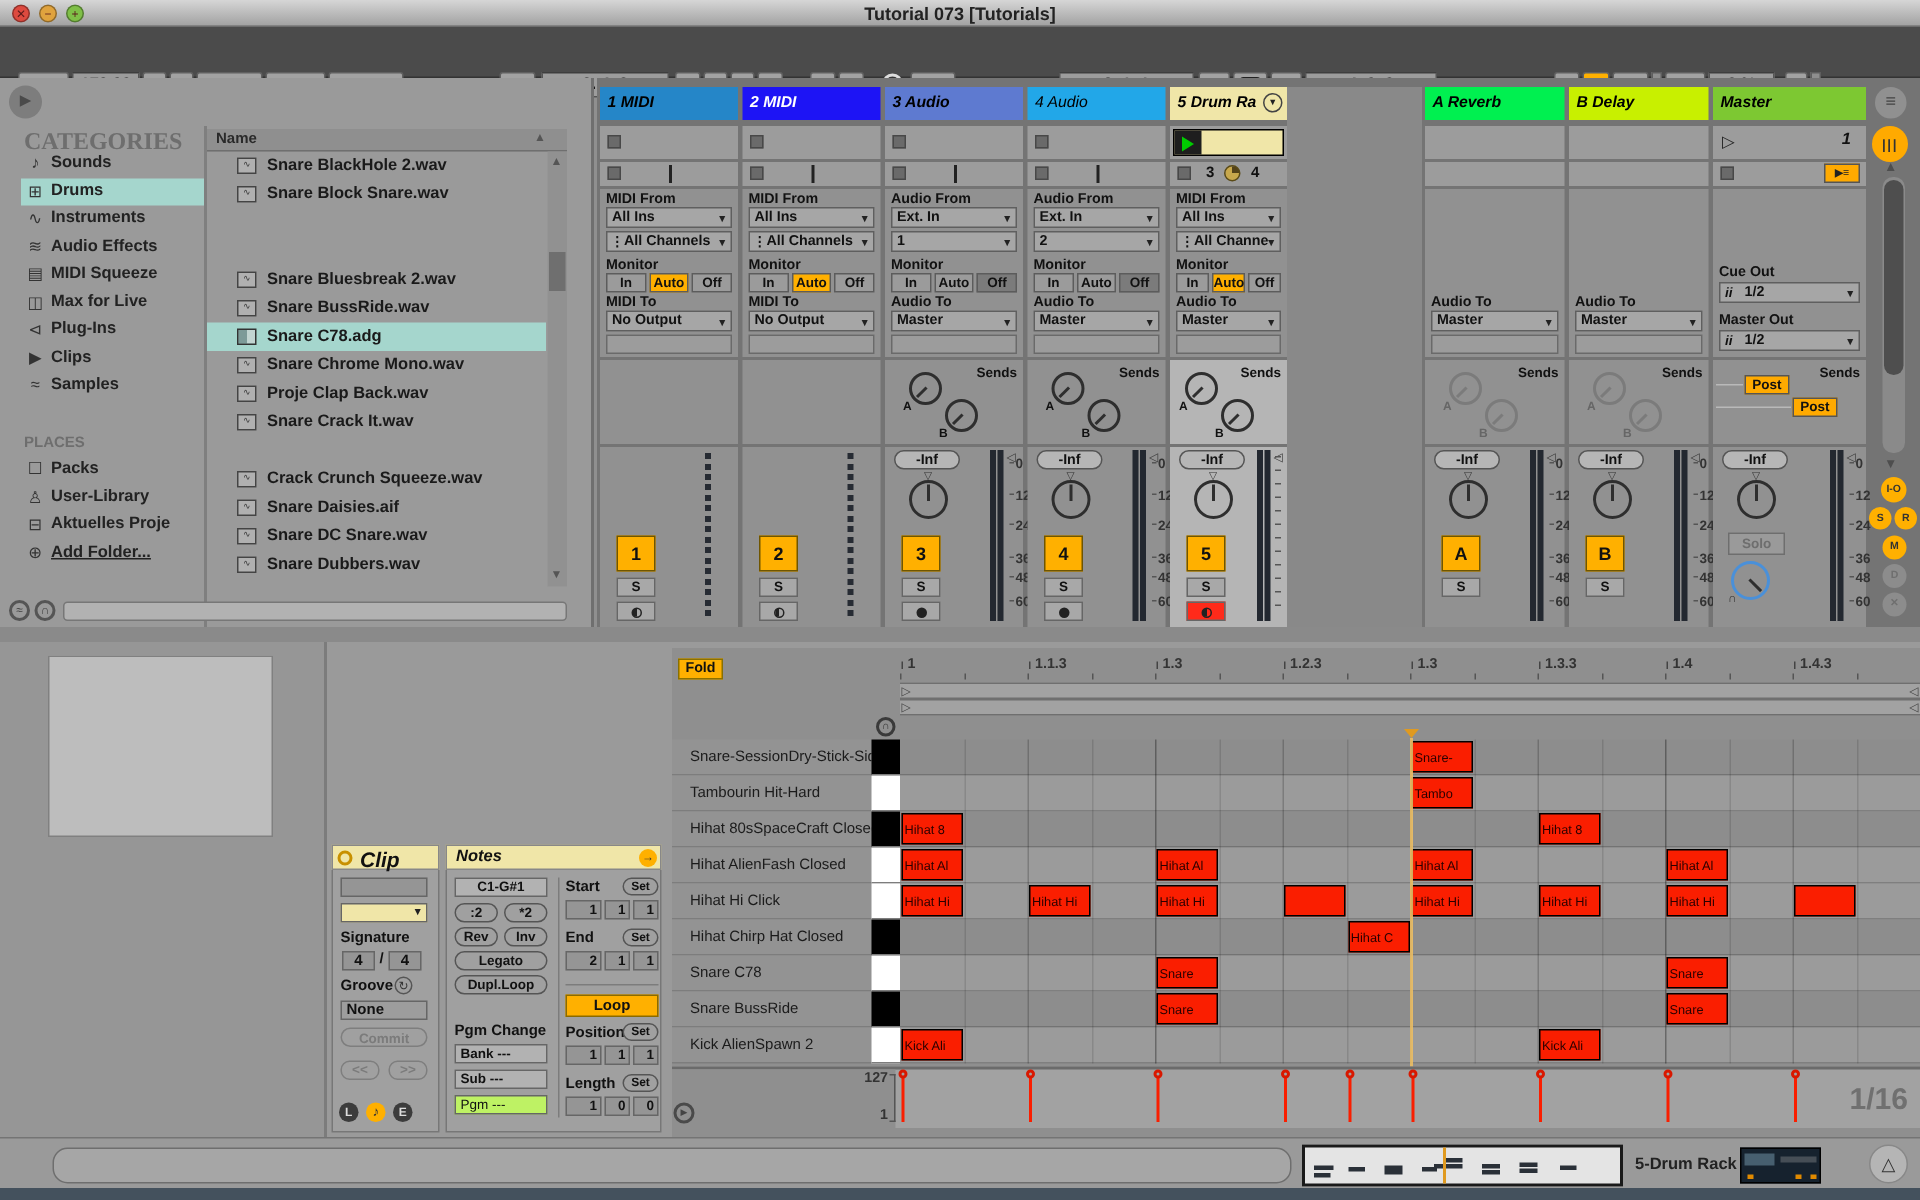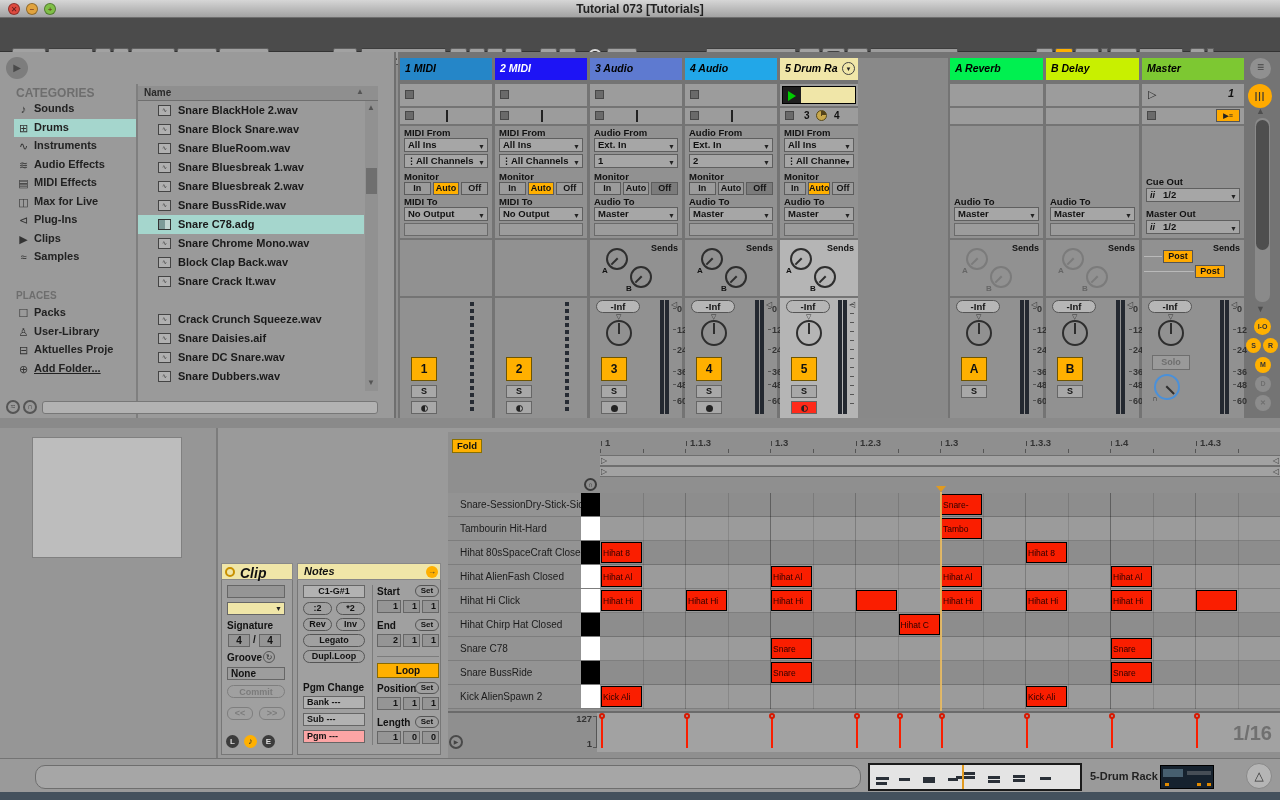--- a/index.html
+++ b/index.html
@@ -77,21 +77,21 @@
     <div class="mini2" style="left:1101px;top:39px;"></div>
     <div class="cbtn" style="left:1110px;width:27px;">MIDI</div>
     <div class="cdisp" style="left:1139px;width:44px;">0 %</div>
     <div class="cbtn" style="left:1190px;width:15px;">D</div>
     <div class="mini2" style="left:1207px;top:30px;"></div>
     <div class="mini2" style="left:1207px;top:39px;"></div>
   </div>
 
   <div style="position:absolute;left:0;top:52px;width:396px;height:376px;background:#9a9a9a;border-right:2px solid #6f6f6f;"></div>
   <div style="position:absolute;left:6px;top:57px;width:22px;height:22px;border-radius:50%;background:#7d7d7d;color:#4a4a4a;text-align:center;line-height:22px;font-size:10px;">▶</div>
-  <div class="b" style="position:absolute;left:16px;top:86px;font-size:12px;color:#6e6e6e;">CATEGORIES</div>
+  <div class="b" style="position:absolute;left:16px;top:86px;font-size:16px;color:#6e6e6e;font-family:Liberation Serif, serif;">CATEGORIES</div>
   <div class="b" style="position:absolute;left:16px;top:290px;font-size:10px;color:#6e6e6e;">PLACES</div>
   <div style="position:absolute;left:136px;top:84px;width:2px;height:336px;background:#7f7f7f;"></div>
   <div style="position:absolute;left:138px;top:86px;width:240px;height:15px;background:#8f8f8f;border-bottom:1px solid #6f6f6f;">
     <span class="b" style="position:absolute;left:6px;top:1px;font-size:10px;color:#2a2a2a;">Name</span>
     <span style="position:absolute;left:218px;top:1px;font-size:8px;color:#555;">▲</span>
   </div>
 
   <div style="position:absolute;left:221px;top:563px;width:72px;height:192px;background:#a0a0a0;border:1px solid #777;">
     <div style="position:absolute;left:-1px;top:-1px;width:72px;height:17px;background:#f0e6a8;border:1px solid #888;">
       <span style="position:absolute;left:3px;top:3px;width:10px;height:10px;border:2px solid #c89000;border-radius:50%;"></span>
@@ -124,21 +124,21 @@
     <div style="position:absolute;left:5px;top:21px;width:62px;height:13px;background:#b2b2b2;border:1px solid #666;text-align:center;font-size:9px;font-weight:bold;line-height:11px;">C1-G#1</div>
     <div style="position:absolute;left:5px;top:38px;width:29px;height:13px;border:1px solid #555;border-radius:7px;text-align:center;font-size:9px;font-weight:bold;line-height:11px;">:2</div>
     <div style="position:absolute;left:38px;top:38px;width:29px;height:13px;border:1px solid #555;border-radius:7px;text-align:center;font-size:9px;font-weight:bold;line-height:11px;">*2</div>
     <div style="position:absolute;left:5px;top:54px;width:29px;height:13px;border:1px solid #555;border-radius:7px;text-align:center;font-size:9px;font-weight:bold;line-height:11px;">Rev</div>
     <div style="position:absolute;left:38px;top:54px;width:29px;height:13px;border:1px solid #555;border-radius:7px;text-align:center;font-size:9px;font-weight:bold;line-height:11px;">Inv</div>
     <div style="position:absolute;left:5px;top:70px;width:62px;height:13px;border:1px solid #555;border-radius:7px;text-align:center;font-size:9px;font-weight:bold;line-height:11px;">Legato</div>
     <div style="position:absolute;left:5px;top:86px;width:62px;height:13px;border:1px solid #555;border-radius:7px;text-align:center;font-size:9px;font-weight:bold;line-height:11px;">Dupl.Loop</div>
     <div class="b" style="position:absolute;left:5px;top:118px;font-size:10px;">Pgm Change</div>
     <div style="position:absolute;left:5px;top:132px;width:62px;height:13px;background:#b2b2b2;border:1px solid #666;font-size:9px;font-weight:bold;line-height:11px;padding-left:3px;">Bank ---</div>
     <div style="position:absolute;left:5px;top:149px;width:62px;height:13px;background:#b2b2b2;border:1px solid #666;font-size:9px;font-weight:bold;line-height:11px;padding-left:3px;">Sub ---</div>
-    <div style="position:absolute;left:5px;top:166px;width:62px;height:13px;background:#fca5a5;border:1px solid #666;font-size:9px;font-weight:bold;line-height:11px;padding-left:3px;">Pgm ---</div>
+    <div style="position:absolute;left:5px;top:166px;width:62px;height:13px;background:#bef264;border:1px solid #666;font-size:9px;font-weight:normal;line-height:11px;padding-left:3px;">Pgm ---</div>
     <div style="position:absolute;left:74px;top:21px;width:1px;height:160px;background:#7c7c7c;"></div>
 
     <div class="b" style="position:absolute;left:79px;top:22px;font-size:10px;">Start</div>
     <div style="position:absolute;left:117px;top:21px;width:24px;height:12px;border:1px solid #555;border-radius:6px;text-align:center;font-size:8px;font-weight:bold;line-height:10px;">Set</div>
     <div style="position:absolute;left:79px;top:36px;width:24px;height:13px;background:#959595;border:1px solid #666;text-align:right;padding-right:2px;font-size:9px;font-weight:bold;line-height:11px;">1</div>
     <div style="position:absolute;left:105px;top:36px;width:17px;height:13px;background:#959595;border:1px solid #666;text-align:right;padding-right:2px;font-size:9px;font-weight:bold;line-height:11px;">1</div>
     <div style="position:absolute;left:124px;top:36px;width:17px;height:13px;background:#959595;border:1px solid #666;text-align:right;padding-right:2px;font-size:9px;font-weight:bold;line-height:11px;">1</div>
     <div class="b" style="position:absolute;left:79px;top:56px;font-size:10px;">End</div>
     <div style="position:absolute;left:117px;top:55px;width:24px;height:12px;border:1px solid #555;border-radius:6px;text-align:center;font-size:8px;font-weight:bold;line-height:10px;">Set</div>
     <div style="position:absolute;left:79px;top:70px;width:24px;height:13px;background:#959595;border:1px solid #666;text-align:right;padding-right:2px;font-size:9px;font-weight:bold;line-height:11px;">2</div>
@@ -200,21 +200,21 @@
     <div style="position: absolute; left: 14px; top: 137px; width: 122px; height: 18px;">
       <div style="position: absolute; left: 2px; top: 1px; width: 15px; height: 16px; font-size: 11px; color: rgb(51, 51, 51); text-align: center; line-height: 16px;">∿</div>
       <div style="position: absolute; left: 20px; top: 2px; font-size: 11px; font-weight: bold; color: rgb(34, 34, 34);">Instruments</div>
     </div>
     <div style="position: absolute; left: 14px; top: 155.5px; width: 122px; height: 18px;">
       <div style="position: absolute; left: 2px; top: 1px; width: 15px; height: 16px; font-size: 11px; color: rgb(51, 51, 51); text-align: center; line-height: 16px;">≋</div>
       <div style="position: absolute; left: 20px; top: 2px; font-size: 11px; font-weight: bold; color: rgb(34, 34, 34);">Audio Effects</div>
     </div>
     <div style="position: absolute; left: 14px; top: 174px; width: 122px; height: 18px;">
       <div style="position: absolute; left: 2px; top: 1px; width: 15px; height: 16px; font-size: 11px; color: rgb(51, 51, 51); text-align: center; line-height: 16px;">▤</div>
-      <div style="position: absolute; left: 20px; top: 2px; font-size: 11px; font-weight: bold; color: rgb(34, 34, 34);">MIDI Effects</div>
+      <div style="position: absolute; left: 20px; top: 2px; font-size: 11px; font-weight: bold; color: rgb(34, 34, 34);">MIDI Squeeze</div>
     </div>
     <div style="position: absolute; left: 14px; top: 192.5px; width: 122px; height: 18px;">
       <div style="position: absolute; left: 2px; top: 1px; width: 15px; height: 16px; font-size: 11px; color: rgb(51, 51, 51); text-align: center; line-height: 16px;">◫</div>
       <div style="position: absolute; left: 20px; top: 2px; font-size: 11px; font-weight: bold; color: rgb(34, 34, 34);">Max for Live</div>
     </div>
     <div style="position: absolute; left: 14px; top: 211px; width: 122px; height: 18px;">
       <div style="position: absolute; left: 2px; top: 1px; width: 15px; height: 16px; font-size: 11px; color: rgb(51, 51, 51); text-align: center; line-height: 16px;">⊲</div>
       <div style="position: absolute; left: 20px; top: 2px; font-size: 11px; font-weight: bold; color: rgb(34, 34, 34);">Plug-Ins</div>
     </div>
     <div style="position: absolute; left: 14px; top: 229.5px; width: 122px; height: 18px;">
@@ -242,47 +242,39 @@
       <div style="position: absolute; left: 20px; top: 2px; font-size: 11px; font-weight: bold; color: rgb(34, 34, 34); text-decoration: underline;">Add Folder...</div>
     </div>
     <div style="position: absolute; left: 138px; top: 101px; width: 226px; height: 19px;">
       <div style="position: absolute; left: 20px; top: 4px; width: 13px; height: 11px; border: 1px solid rgb(68, 68, 68); background: rgb(176, 176, 176); font-size: 6px; text-align: center; line-height: 9px; color: rgb(51, 51, 51);">∿</div>
       <div style="position: absolute; left: 40px; top: 3px; font-size: 11px; font-weight: bold; color: rgb(26, 26, 26); white-space: nowrap;">Snare BlackHole 2.wav</div>
     </div>
     <div style="position: absolute; left: 138px; top: 120px; width: 226px; height: 19px;">
       <div style="position: absolute; left: 20px; top: 4px; width: 13px; height: 11px; border: 1px solid rgb(68, 68, 68); background: rgb(176, 176, 176); font-size: 6px; text-align: center; line-height: 9px; color: rgb(51, 51, 51);">∿</div>
       <div style="position: absolute; left: 40px; top: 3px; font-size: 11px; font-weight: bold; color: rgb(26, 26, 26); white-space: nowrap;">Snare Block Snare.wav</div>
     </div>
-    <div style="position: absolute; left: 138px; top: 139px; width: 226px; height: 19px;">
-      <div style="position: absolute; left: 20px; top: 4px; width: 13px; height: 11px; border: 1px solid rgb(68, 68, 68); background: rgb(176, 176, 176); font-size: 6px; text-align: center; line-height: 9px; color: rgb(51, 51, 51);">∿</div>
-      <div style="position: absolute; left: 40px; top: 3px; font-size: 11px; font-weight: bold; color: rgb(26, 26, 26); white-space: nowrap;">Snare BlueRoom.wav</div>
-    </div>
-    <div style="position: absolute; left: 138px; top: 158px; width: 226px; height: 19px;">
-      <div style="position: absolute; left: 20px; top: 4px; width: 13px; height: 11px; border: 1px solid rgb(68, 68, 68); background: rgb(176, 176, 176); font-size: 6px; text-align: center; line-height: 9px; color: rgb(51, 51, 51);">∿</div>
-      <div style="position: absolute; left: 40px; top: 3px; font-size: 11px; font-weight: bold; color: rgb(26, 26, 26); white-space: nowrap;">Snare Bluesbreak 1.wav</div>
-    </div>
     <div style="position: absolute; left: 138px; top: 177px; width: 226px; height: 19px;">
       <div style="position: absolute; left: 20px; top: 4px; width: 13px; height: 11px; border: 1px solid rgb(68, 68, 68); background: rgb(176, 176, 176); font-size: 6px; text-align: center; line-height: 9px; color: rgb(51, 51, 51);">∿</div>
       <div style="position: absolute; left: 40px; top: 3px; font-size: 11px; font-weight: bold; color: rgb(26, 26, 26); white-space: nowrap;">Snare Bluesbreak 2.wav</div>
     </div>
     <div style="position: absolute; left: 138px; top: 196px; width: 226px; height: 19px;">
       <div style="position: absolute; left: 20px; top: 4px; width: 13px; height: 11px; border: 1px solid rgb(68, 68, 68); background: rgb(176, 176, 176); font-size: 6px; text-align: center; line-height: 9px; color: rgb(51, 51, 51);">∿</div>
       <div style="position: absolute; left: 40px; top: 3px; font-size: 11px; font-weight: bold; color: rgb(26, 26, 26); white-space: nowrap;">Snare BussRide.wav</div>
     </div>
     <div style="position: absolute; left: 138px; top: 215px; width: 226px; height: 19px; background: rgb(165, 214, 205);">
       <div style="position: absolute; left: 20px; top: 4px; width: 13px; height: 11px; border: 1px solid rgb(51, 51, 51); background: linear-gradient(to right, rgb(125, 154, 152) 50%, rgb(194, 212, 209) 50%);"></div>
       <div style="position: absolute; left: 40px; top: 3px; font-size: 11px; font-weight: bold; color: rgb(26, 26, 26); white-space: nowrap;">Snare C78.adg</div>
     </div>
     <div style="position: absolute; left: 138px; top: 234px; width: 226px; height: 19px;">
       <div style="position: absolute; left: 20px; top: 4px; width: 13px; height: 11px; border: 1px solid rgb(68, 68, 68); background: rgb(176, 176, 176); font-size: 6px; text-align: center; line-height: 9px; color: rgb(51, 51, 51);">∿</div>
       <div style="position: absolute; left: 40px; top: 3px; font-size: 11px; font-weight: bold; color: rgb(26, 26, 26); white-space: nowrap;">Snare Chrome Mono.wav</div>
     </div>
     <div style="position: absolute; left: 138px; top: 253px; width: 226px; height: 19px;">
       <div style="position: absolute; left: 20px; top: 4px; width: 13px; height: 11px; border: 1px solid rgb(68, 68, 68); background: rgb(176, 176, 176); font-size: 6px; text-align: center; line-height: 9px; color: rgb(51, 51, 51);">∿</div>
-      <div style="position: absolute; left: 40px; top: 3px; font-size: 11px; font-weight: bold; color: rgb(26, 26, 26); white-space: nowrap;">Block Clap Back.wav</div>
+      <div style="position: absolute; left: 40px; top: 3px; font-size: 11px; font-weight: bold; color: rgb(26, 26, 26); white-space: nowrap;">Proje Clap Back.wav</div>
     </div>
     <div style="position: absolute; left: 138px; top: 272px; width: 226px; height: 19px;">
       <div style="position: absolute; left: 20px; top: 4px; width: 13px; height: 11px; border: 1px solid rgb(68, 68, 68); background: rgb(176, 176, 176); font-size: 6px; text-align: center; line-height: 9px; color: rgb(51, 51, 51);">∿</div>
       <div style="position: absolute; left: 40px; top: 3px; font-size: 11px; font-weight: bold; color: rgb(26, 26, 26); white-space: nowrap;">Snare Crack It.wav</div>
     </div>
     <div style="position: absolute; left: 138px; top: 310px; width: 226px; height: 19px;">
       <div style="position: absolute; left: 20px; top: 4px; width: 13px; height: 11px; border: 1px solid rgb(68, 68, 68); background: rgb(176, 176, 176); font-size: 6px; text-align: center; line-height: 9px; color: rgb(51, 51, 51);">∿</div>
       <div style="position: absolute; left: 40px; top: 3px; font-size: 11px; font-weight: bold; color: rgb(26, 26, 26); white-space: nowrap;">Crack Crunch Squeeze.wav</div>
     </div>
     <div style="position: absolute; left: 138px; top: 348px; width: 226px; height: 19px;">
@@ -410,21 +402,21 @@
     <div style="position: absolute; left: 673px; top: 329px; width: 3px; height: 1px; background: rgb(85, 85, 85);"></div>
     <div style="position: absolute; left: 677px; top: 325px; font-size: 9px; font-weight: bold; color: rgb(51, 51, 51);">12</div>
     <div style="position: absolute; left: 673px; top: 349px; width: 3px; height: 1px; background: rgb(85, 85, 85);"></div>
     <div style="position: absolute; left: 677px; top: 345px; font-size: 9px; font-weight: bold; color: rgb(51, 51, 51);">24</div>
     <div style="position: absolute; left: 673px; top: 371px; width: 3px; height: 1px; background: rgb(85, 85, 85);"></div>
     <div style="position: absolute; left: 677px; top: 367px; font-size: 9px; font-weight: bold; color: rgb(51, 51, 51);">36</div>
     <div style="position: absolute; left: 673px; top: 384px; width: 3px; height: 1px; background: rgb(85, 85, 85);"></div>
     <div style="position: absolute; left: 677px; top: 380px; font-size: 9px; font-weight: bold; color: rgb(51, 51, 51);">48</div>
     <div style="position: absolute; left: 673px; top: 400px; width: 3px; height: 1px; background: rgb(85, 85, 85);"></div>
     <div style="position: absolute; left: 677px; top: 396px; font-size: 9px; font-weight: bold; color: rgb(51, 51, 51);">60</div>
-    <div style="position: absolute; left: 685px; top: 58px; width: 92px; height: 22px; background: rgb(34, 167, 232); color: rgb(0, 0, 0); font-style: italic; font-weight: bold; font-size: 10.5px; line-height: 21px; padding-left: 5px; overflow: hidden;">4 Audio</div>
+    <div style="position: absolute; left: 685px; top: 58px; width: 92px; height: 22px; background: rgb(34, 167, 232); color: rgb(0, 0, 0); font-style: italic; font-weight: normal; font-size: 10.5px; line-height: 21px; padding-left: 5px; overflow: hidden;">4 Audio</div>
     <div style="position: absolute; left: 685px; top: 84px; width: 92px; height: 22px; background: rgb(156, 156, 156);"></div>
     <div style="position: absolute; left: 690px; top: 90px; width: 9px; height: 9px; background: rgb(106, 106, 106); border: 1px solid rgb(72, 72, 72);"></div>
     <div style="position: absolute; left: 685px; top: 108px; width: 92px; height: 16px; background: rgb(156, 156, 156);"></div>
     <div style="position: absolute; left: 690px; top: 111px; width: 9px; height: 9px; background: rgb(106, 106, 106); border: 1px solid rgb(72, 72, 72);"></div>
     <div style="position: absolute; left: 731px; top: 110px; width: 2px; height: 12px; background: rgb(34, 34, 34);"></div>
     <div style="position: absolute; left: 685px; top: 126px; width: 92px; height: 112px; background: rgb(145, 145, 145);">
       <div style="position: absolute; left: 4px; top: 1px; font-size: 9.5px; font-weight: bold;">Audio From</div>
       <div style="position: absolute; left: 4px; top: 12px; width: 84px; height: 14px; background: rgb(166, 166, 166); border: 1px solid rgb(95, 95, 95); font-size: 9.5px; font-weight: bold; line-height: 12px; padding-left: 3px; overflow: hidden; white-space: nowrap;">Ext. In<span class="dd-arrow">▼</span></div>
       <div style="position: absolute; left: 4px; top: 28px; width: 84px; height: 14px; background: rgb(166, 166, 166); border: 1px solid rgb(95, 95, 95); font-size: 9.5px; font-weight: bold; line-height: 12px; padding-left: 3px; overflow: hidden; white-space: nowrap;">2<span class="dd-arrow">▼</span></div>
       <div style="position: absolute; left: 4px; top: 45px; font-size: 9.5px; font-weight: bold;">Monitor</div>

